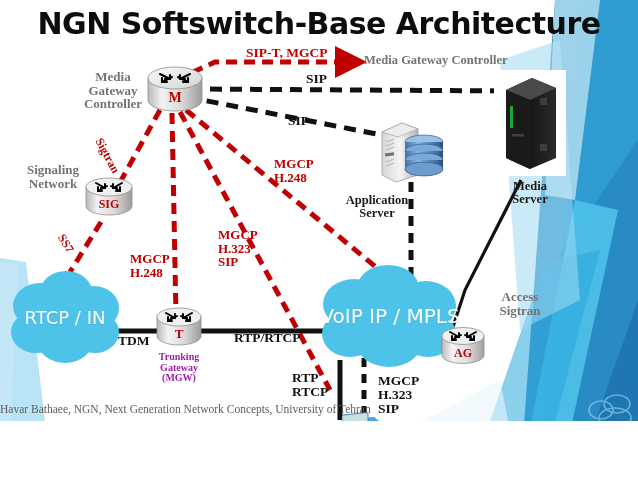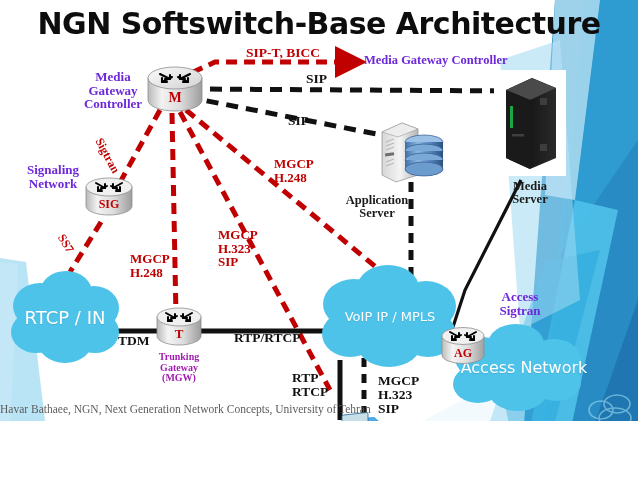--- a/index.html
+++ b/index.html
@@ -20,21 +20,21 @@
     color:#0d0d0d;z-index:30;white-space:nowrap;
   }
 
   
   #links{position:absolute;top:0;left:0;width:638px;height:479px;z-index:5;}
 
   
   .lbl{position:absolute;z-index:22;white-space:pre;line-height:1.05;}
   .lbl-red{color:#c00000;font-weight:bold;font-size:13px;font-family:"Liberation Serif",serif;}
   .lbl-black{color:#111;font-weight:bold;font-size:13.5px;font-family:"Liberation Serif",serif;}
-  .lbl-teal{color:#6d28d9;font-weight:bold;font-size:13px;font-family:"Liberation Serif",serif;text-align:center;}
+  .lbl-teal{color:#737373;font-weight:bold;font-size:13px;font-family:"Liberation Serif",serif;text-align:center;}
   .lbl-blue{color:#a21caf;font-weight:bold;font-size:10px;font-family:"Liberation Serif",serif;text-align:center;}
   .lbl-dark{color:#1a1a1a;font-weight:bold;font-size:13px;font-family:"Liberation Serif",serif;text-align:center;}
 
   
   .cloud{position:absolute;z-index:8;}
   .cloud .ctext{
     position:absolute;inset:0;display:flex;flex-direction:column;
     align-items:center;justify-content:center;
     color:#ffffff;font-family:"DejaVu Sans",sans-serif;
     font-weight:500;text-align:center;line-height:1.18;
@@ -149,39 +149,24 @@
       <g fill="#4ec3ea">
         <ellipse cx="38" cy="42" rx="31" ry="25"></ellipse>
         <ellipse cx="72" cy="26" rx="31" ry="23"></ellipse>
         <ellipse cx="110" cy="44" rx="30" ry="25"></ellipse>
         <ellipse cx="34" cy="72" rx="28" ry="23"></ellipse>
         <ellipse cx="73" cy="80" rx="33" ry="25"></ellipse>
         <ellipse cx="112" cy="72" rx="28" ry="23"></ellipse>
         <ellipse cx="74" cy="54" rx="58" ry="33"></ellipse>
       </g>
     </svg>
-    <div class="ctext" style="font-size:13px;">VoIP
+    <div class="ctext" style="font-size:20px;">VoIP
 IP / MPLS</div>
   </div>
 
-  <div class="cloud" style="left:446px;top:322px;width:148px;height:92px;z-index:9;">
-    <svg width="148" height="92" viewBox="0 0 148 92" xmlns="http://www.w3.org/2000/svg">
-      <g fill="#4ec3ea">
-        <ellipse cx="36" cy="36" rx="27" ry="21"></ellipse>
-        <ellipse cx="70" cy="22" rx="28" ry="20"></ellipse>
-        <ellipse cx="108" cy="38" rx="27" ry="21"></ellipse>
-        <ellipse cx="32" cy="62" rx="25" ry="19"></ellipse>
-        <ellipse cx="72" cy="68" rx="30" ry="21"></ellipse>
-        <ellipse cx="110" cy="60" rx="25" ry="19"></ellipse>
-        <ellipse cx="72" cy="46" rx="55" ry="27"></ellipse>
-      </g>
-    </svg>
-    <div class="ctext" style="font-size:16px;padding-left:8px;">Access
-Network</div>
-  </div>
 
   <div class="cloud" style="left:585px;top:392px;width:54px;height:40px;z-index:4;opacity:.65;">
     <svg width="54" height="40" viewBox="0 0 54 40" xmlns="http://www.w3.org/2000/svg">
       <g fill="none" stroke="#8fd4ee" stroke-width="1.6">
         <ellipse cx="16" cy="18" rx="12" ry="9"></ellipse>
         <ellipse cx="32" cy="12" rx="13" ry="9"></ellipse>
         <ellipse cx="30" cy="26" rx="16" ry="10"></ellipse>
       </g>
     </svg>
   </div>
@@ -390,21 +375,21 @@
         <rect x="48" y="30" width="5" height="3.4" transform="skewY(-6)"></rect>
         <rect x="34" y="37" width="5" height="3.4" transform="skewY(-6)"></rect>
         <rect x="41" y="36" width="5" height="3.4" transform="skewY(-6)"></rect>
         <rect x="48" y="35" width="5" height="3.4" transform="skewY(-6)"></rect>
       </g>
       <text x="66" y="40" font-family="DejaVu Sans" font-size="11" font-weight="bold" fill="#ffffff">IP</text>
     </svg>
     <div class="ipcap" style="top:49px;">IP phone</div>
   </div>
 
-  <div class="lbl lbl-red" style="left:246px;top:46px;font-size:13.5px;">SIP-T, BICC</div>
+  <div class="lbl lbl-red" style="left:246px;top:46px;font-size:13.5px;">SIP-T, MGCP</div>
   <div class="lbl lbl-teal" style="left:364px;top:54px;font-size:12.5px;text-align:left;">Media Gateway Controller</div>
 
   <div class="lbl lbl-black" style="left:306px;top:72px;">SIP</div>
   <div class="lbl lbl-black" style="left:288px;top:114px;">SIP</div>
 
   <div class="lbl lbl-red" style="left:104px;top:136px;font-size:12px;transform:rotate(62deg);transform-origin:left top;">Sigtran</div>
   <div class="lbl lbl-red" style="left:66px;top:232px;font-size:12px;transform:rotate(58deg);transform-origin:left top;">SS7</div>
 
   <div class="lbl lbl-red" style="left:130px;top:252px;">MGCP
 H.248</div>

